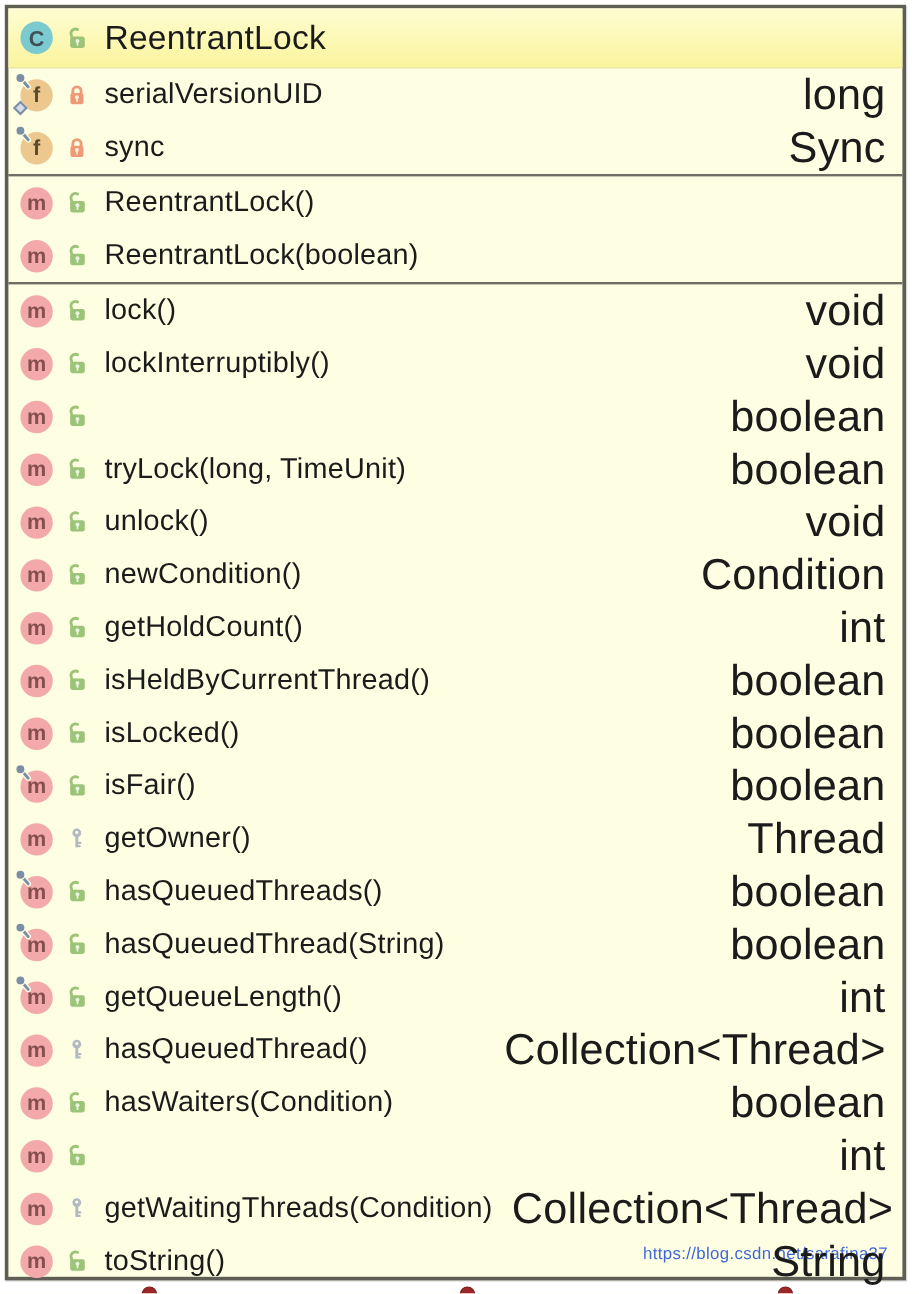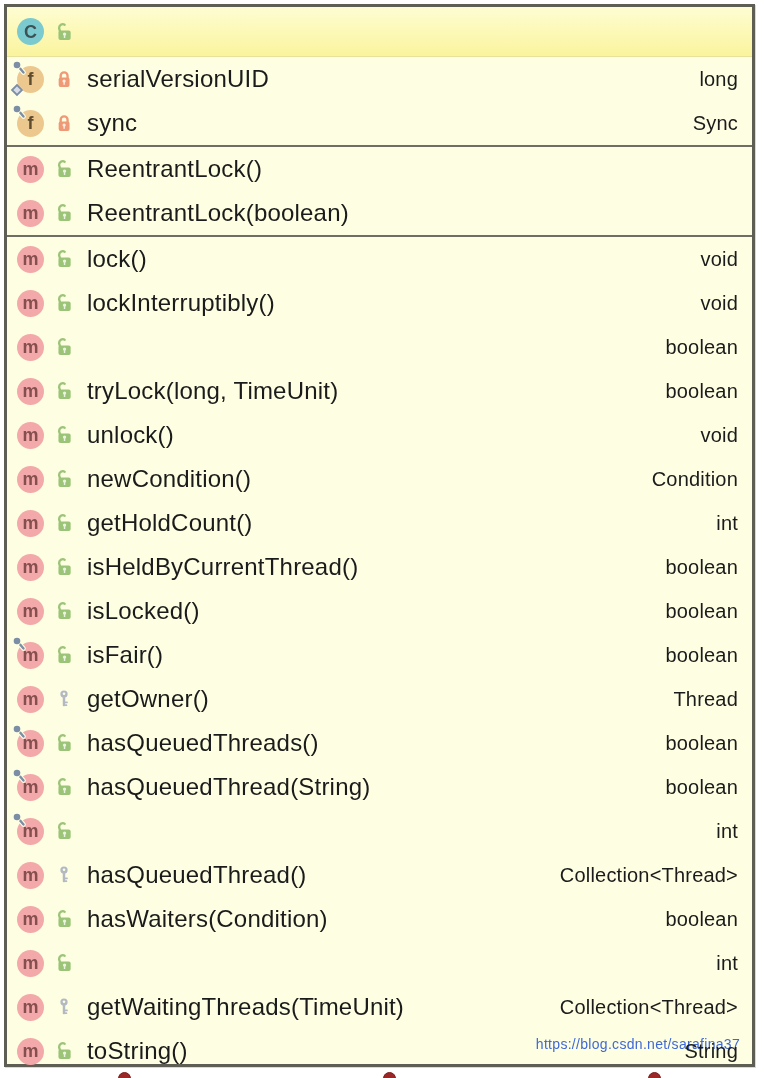--- a/index.html
+++ b/index.html
@@ -19,21 +19,21 @@
           justify-content:center;font-size:18px;line-height:1;}
   .circle.kind-C{background:#7bcad0;color:#3d5254;font-weight:600;}
   .circle.kind-f{background:#edc88e;color:#5d4b2f;font-weight:600;}
   .circle.kind-m{background:#f3a9a9;color:#864f4f;font-weight:600;}
   .badge{position:absolute;pointer-events:none;}
   .badge.pin{left:-6px;top:-7px;width:19px;height:19px;}
   .badge.diamond{left:-8px;bottom:-5px;width:16px;height:16px;}
   .vis{width:20px;height:20px;margin-left:10px;flex:none;display:flex;align-items:center;justify-content:center;}
   .vis svg{display:block;}
   .mname{margin-left:13px;font-size:24px;color:#1b1b1b;letter-spacing:0.2px;white-space:nowrap;position:relative;z-index:2;}
-  .mtype{margin-left:auto;font-size:20px;color:#1b1b1b;letter-spacing:0.2px;white-space:nowrap;
+  .mtype{margin-left:auto;font-size:36px;color:#1b1b1b;letter-spacing:0.2px;white-space:nowrap;
          position:relative;z-index:2;text-align:right;padding-left:16px;}
   .header .mname{font-size:28px;}
   .watermark{position:absolute;right:12px;bottom:12px;font-size:14px;color:#1d4ed8;
              opacity:0.85;z-index:1;letter-spacing:0.3px;padding-left:42px;}
   .edge-dot{position:absolute;bottom:-7px;width:13px;height:13px;border-radius:50%;
             background:#9b2727;border:1px solid #7d1d1d;box-sizing:border-box;}
 </style>
 </head>
 <body>
 
@@ -45,20 +45,21 @@
         <span class="circle kind-C">C</span>
       </span>
       <span class="vis" id="header-vis">
           <svg width="20" height="20" viewBox="0 0 18 18">
     <path d="M5.4 8.4 L4.6 5.6 A3.4 3.4 0 0 1 9.6 2.4" fill="none" stroke="#9cc478" stroke-width="2.1" stroke-linecap="round"></path>
     <rect x="4" y="7.6" width="11" height="8.6" rx="1.8" fill="#9cc478"></rect>
     <circle cx="9.5" cy="10.9" r="1.5" fill="#e9f3dd"></circle>
     <rect x="8.85" y="11.3" width="1.3" height="3.1" fill="#e9f3dd"></rect>
   </svg>
         </span>
+      <span class="mname">ReentrantLock</span>
     </div>
 
     <div class="section sep" id="sec-fields">
         <div class="row">
     <span class="micon">
       <span class="circle kind-f">f</span>
     <svg class="badge pin" viewBox="0 0 19 19">
     <line x1="7" y1="7" x2="12.5" y2="13.5" stroke="#fefee2" stroke-width="4.6" stroke-linecap="round"></line>
     <line x1="7" y1="7" x2="12.5" y2="13.5" stroke="#7c8ea6" stroke-width="2.4" stroke-linecap="round"></line>
     <circle cx="6" cy="6" r="4.4" fill="#fefee2"></circle>
@@ -359,20 +360,21 @@
   </svg>
           </span>
     <span class="vis">
             <svg width="20" height="20" viewBox="0 0 18 18">
     <path d="M5.4 8.4 L4.6 5.6 A3.4 3.4 0 0 1 9.6 2.4" fill="none" stroke="#9cc478" stroke-width="2.1" stroke-linecap="round"></path>
     <rect x="4" y="7.6" width="11" height="8.6" rx="1.8" fill="#9cc478"></rect>
     <circle cx="9.5" cy="10.9" r="1.5" fill="#e9f3dd"></circle>
     <rect x="8.85" y="11.3" width="1.3" height="3.1" fill="#e9f3dd"></rect>
   </svg>
           </span>
+    <span class="mname">getQueueLength()</span>
     <span class="mtype">int</span>
   </div>
         <div class="row">
     <span class="micon">
       <span class="circle kind-m">m</span>
     </span>
     <span class="vis">
             <svg width="20" height="20" viewBox="0 0 18 18">
     <circle cx="9" cy="4.6" r="3.3" fill="#b3b9c2"></circle>
     <circle cx="9" cy="4.2" r="1.15" fill="#fefee2"></circle>
@@ -419,21 +421,21 @@
     </span>
     <span class="vis">
             <svg width="20" height="20" viewBox="0 0 18 18">
     <circle cx="9" cy="4.6" r="3.3" fill="#b3b9c2"></circle>
     <circle cx="9" cy="4.2" r="1.15" fill="#fefee2"></circle>
     <rect x="7.9" y="7.2" width="2.2" height="8.3" rx="0.8" fill="#b3b9c2"></rect>
     <rect x="9.8" y="11.2" width="2.6" height="1.7" rx="0.6" fill="#b3b9c2"></rect>
     <rect x="9.8" y="13.7" width="2.1" height="1.7" rx="0.6" fill="#b3b9c2"></rect>
   </svg>
           </span>
-    <span class="mname">getWaitingThreads(TimeUnit)</span>
+    <span class="mname">getWaitingThreads(Condition)</span>
     <span class="mtype">Collection&lt;Thread&gt;</span>
   </div>
         <div class="row">
     <span class="micon">
       <span class="circle kind-m">m</span>
     </span>
     <span class="vis">
             <svg width="20" height="20" viewBox="0 0 18 18">
     <path d="M5.4 8.4 L4.6 5.6 A3.4 3.4 0 0 1 9.6 2.4" fill="none" stroke="#9cc478" stroke-width="2.1" stroke-linecap="round"></path>
     <rect x="4" y="7.6" width="11" height="8.6" rx="1.8" fill="#9cc478"></rect>

